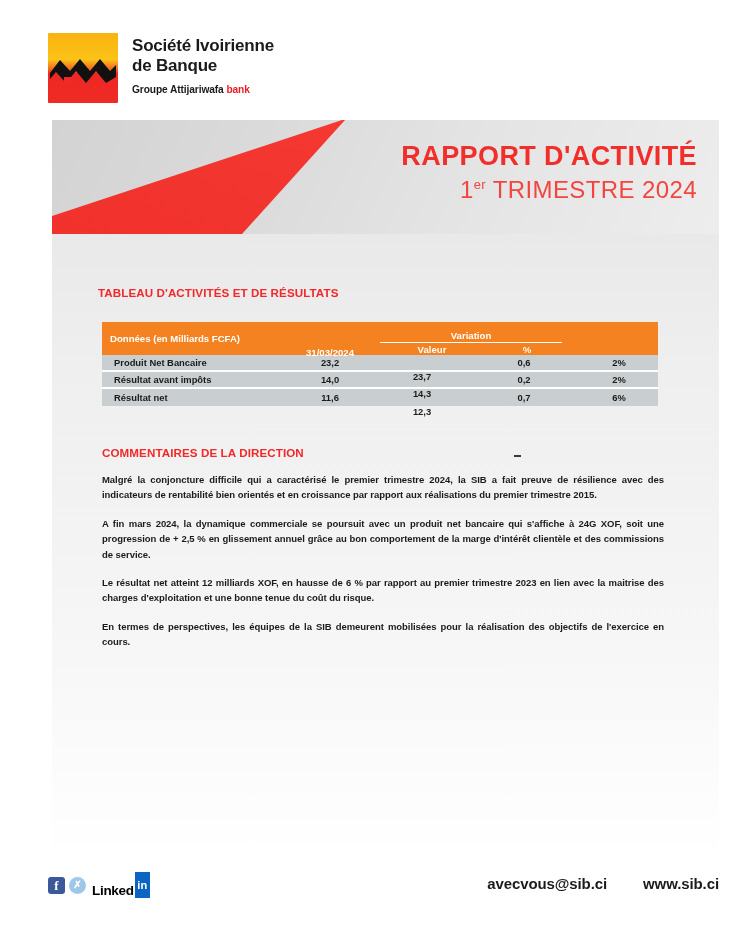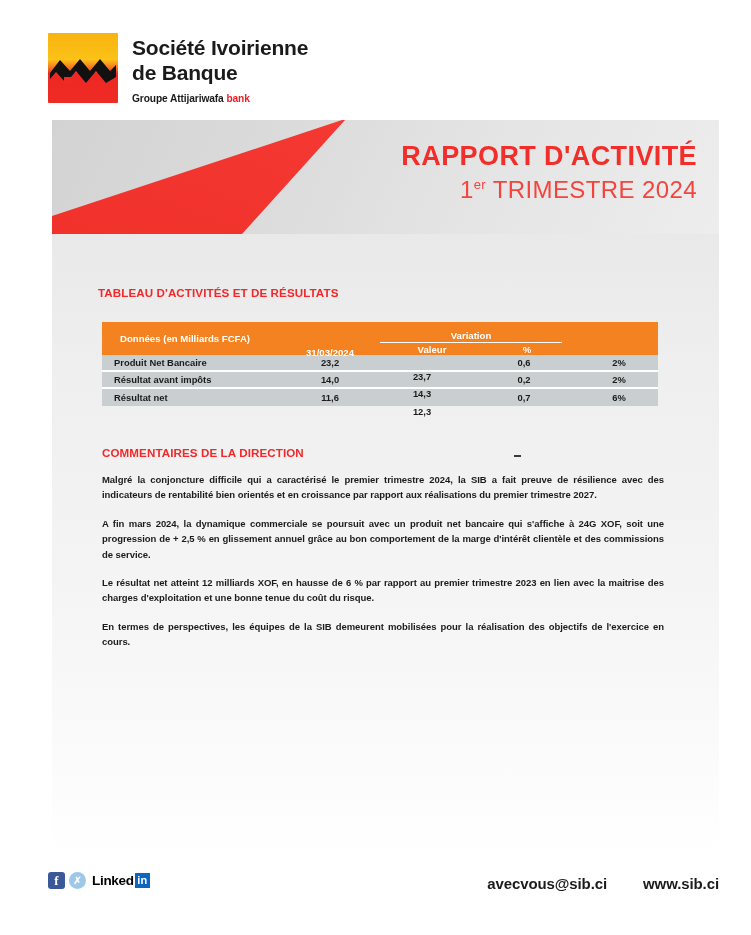--- a/index.html
+++ b/index.html
@@ -14,21 +14,21 @@
   
   .logo-block { position: absolute; left: 48px; top: 33px; display: flex; align-items: flex-start; }
   .logo-mark {
     width: 70px; height: 70px; position: relative; overflow: hidden;
     background: linear-gradient(180deg, #f9b310 0%, #fbc217 38%, #f26522 52%, #ee2722 58%, #ef2b26 100%);
     border-radius: 1px;
   }
   .logo-mark svg { position: absolute; left: 0; top: 0; }
   .logo-text { margin-left: 14px; padding-top: 3px; }
   .logo-name {
-    font-size: 21px; font-weight: bold; color: #1a1a1a;
+    font-size: 17px; font-weight: bold; color: #1a1a1a;
     line-height: 1.17; letter-spacing: -0.2px;
   }
   .logo-group { margin-top: 8px; font-size: 10.2px; font-weight: bold; color: #1a1a1a; letter-spacing: -0.1px; }
   .logo-group .bank { color: #ed1c24; font-weight: bold; }
 
   
   .banner {
     position: absolute; left: 52px; top: 120px; width: 667px; height: 114px;
     background: linear-gradient(115deg, #d3d3d3 0%, #dadada 30%, #e4e4e4 62%, #ededed 100%);
     overflow: hidden;
@@ -63,21 +63,21 @@
     position: absolute; left: 462px; top: 221px; width: 7px; height: 2px; background: #3a3a3a;
   }
 
   
   .tbl { position: absolute; left: 50px; top: 88px; width: 556px; }
   .tbl-head {
     display: flex; background: #f58220; color: #fff; height: 33px;
     font-size: 9.6px; font-weight: bold;
   }
   .th { display: flex; align-items: center; justify-content: center; text-align: center; }
-  .th.left { justify-content: flex-start; padding-left: 18px; }
+  .th.left { justify-content: flex-start; padding-left: 8px; }
   .c1 { width: 182px; } .c2 { width: 92px; } .c3 { width: 92px; margin-top: 28px; }
   .cvar { width: 190px; display: flex; flex-direction: column; }
   .var-top {
     height: 32px; display: flex; align-items: flex-end; justify-content: center;
     padding-bottom: 1px; border-bottom: 1.2px solid #ffffff; margin: 0 4px;
   }
   .var-bot { height: 18px; display: flex; }
   .var-bot > div { display: flex; align-items: center; justify-content: center; }
   .cv1 { width: 112px; } .cv2 { width: 78px; }
 
@@ -108,21 +108,21 @@
     display: flex; align-items: center; justify-content: center; line-height: 1;
   }
   .ic-x {
     width: 17px; height: 17px; background: #9ec8e8; border-radius: 50%;
     color: #fff; font-size: 10px; font-weight: bold;
     display: flex; align-items: center; justify-content: center; line-height: 1;
   }
   .ic-li { display: flex; align-items: flex-end; margin-left: 2px; }
   .ic-li .lw { font-size: 13.5px; font-weight: bold; color: #000; letter-spacing: -0.3px; }
   .ic-li .lb {
-    width: 15px; height: 15px; background: #0a66c2; color: #fff;
+    width: 15px; height: 26px; background: #0a66c2; color: #fff;
     font-size: 11px; font-weight: bold; display: flex; align-items: center;
     justify-content: center; margin-left: 1px; line-height: 1;
   }
   .contact { position: absolute; right: 32px; top: 3px; display: flex; gap: 36px; }
   .contact span { font-size: 15px; font-weight: bold; color: #1b1b1b; letter-spacing: -0.1px; }
 </style>
 </head>
 <body>
 
 <div class="page">
@@ -201,21 +201,21 @@
         <div class="td c3">12,3</div>
         <div class="td cv1">0,7</div>
         <div class="td cv2">6%</div>
       </div>
     </div>
 
     <div class="sec-title" id="cmt-title">COMMENTAIRES DE LA DIRECTION</div>
     <div class="stray-dash"></div>
 
     <div class="comments">
-      <p class="para">Malgré la conjoncture difficile qui a caractérisé le premier trimestre 2024, la SIB a fait preuve de résilience avec des indicateurs de rentabilité bien orientés et en croissance par rapport aux réalisations du premier trimestre 2027.</p>
+      <p class="para">Malgré la conjoncture difficile qui a caractérisé le premier trimestre 2024, la SIB a fait preuve de résilience avec des indicateurs de rentabilité bien orientés et en croissance par rapport aux réalisations du premier trimestre 2015.</p>
       <p class="para">A fin mars 2024, la dynamique commerciale se poursuit avec un produit net bancaire qui s'affiche à 24G XOF, soit une progression de + 2,5 % en glissement annuel grâce au bon comportement de la marge d'intérêt clientèle et des commissions de service.</p>
       <p class="para">Le résultat net atteint 12 milliards XOF, en hausse de 6 % par rapport au premier trimestre 2023 en lien avec la maitrise des charges d'exploitation et une bonne tenue du coût du risque.</p>
       <p class="para">En termes de perspectives, les équipes de la SIB demeurent mobilisées pour la réalisation des objectifs de l'exercice en cours.</p>
     </div>
   </div>
 
   <div class="footer">
     <div class="social">
       <div class="ic-fb">f</div>
       <div class="ic-x">✗</div>

